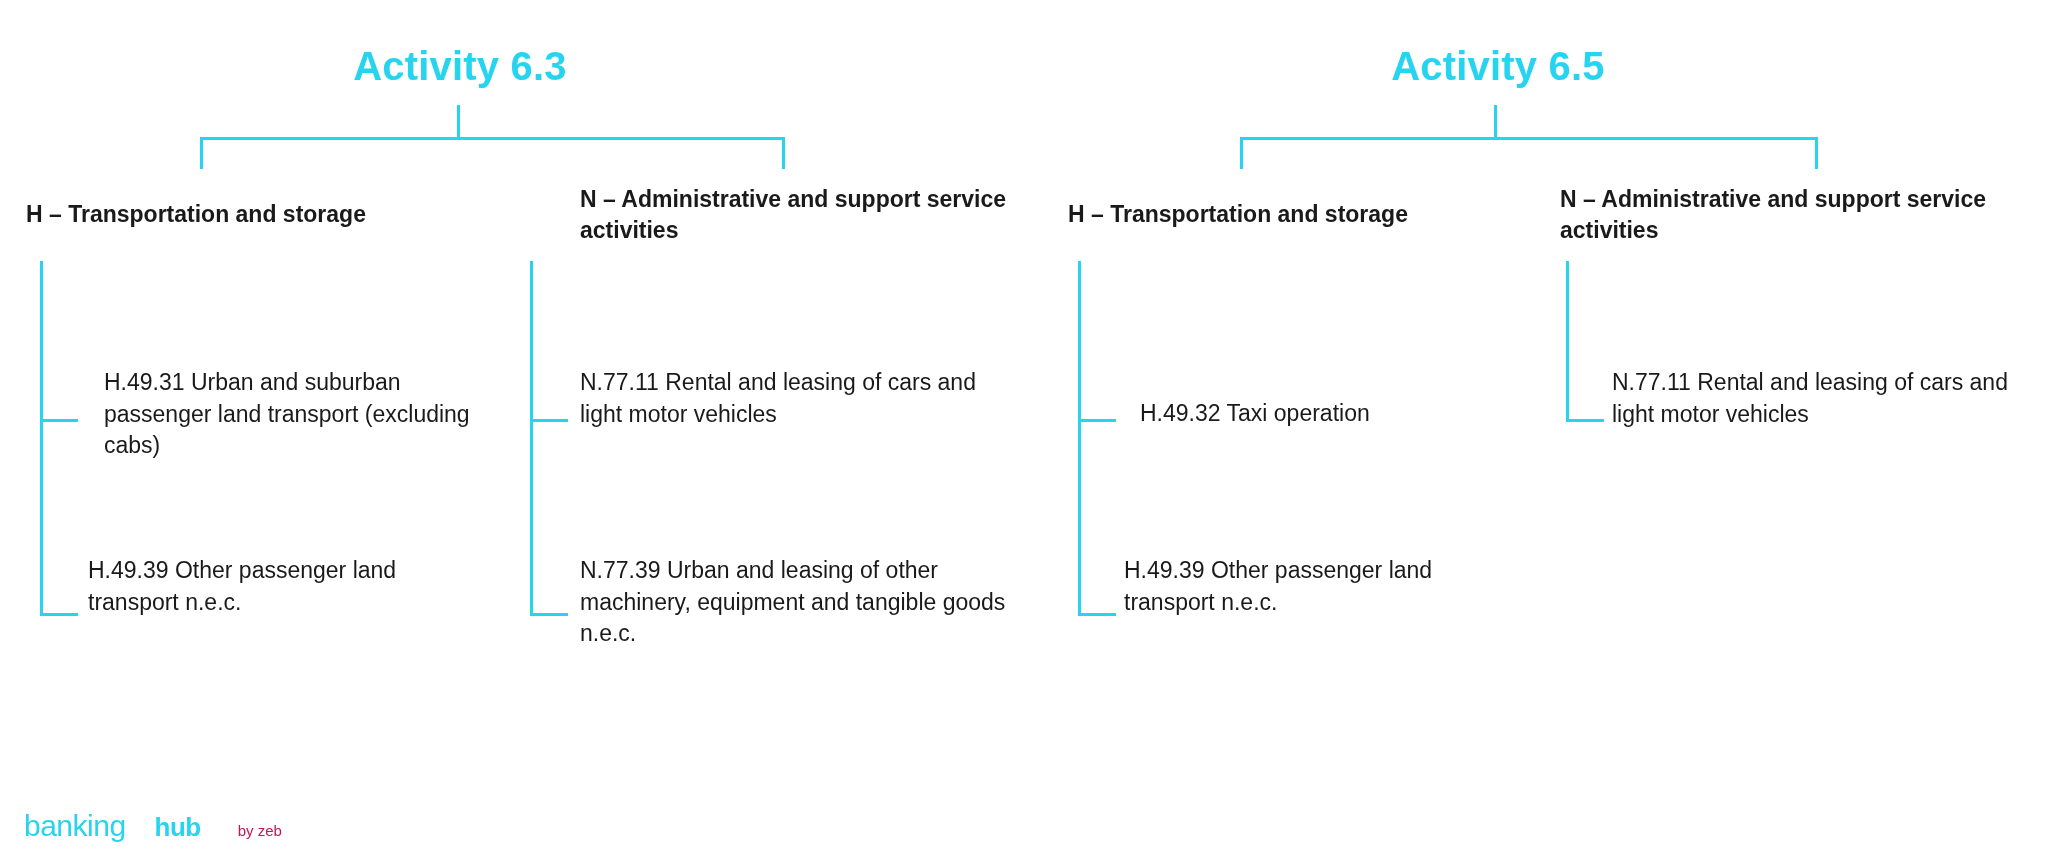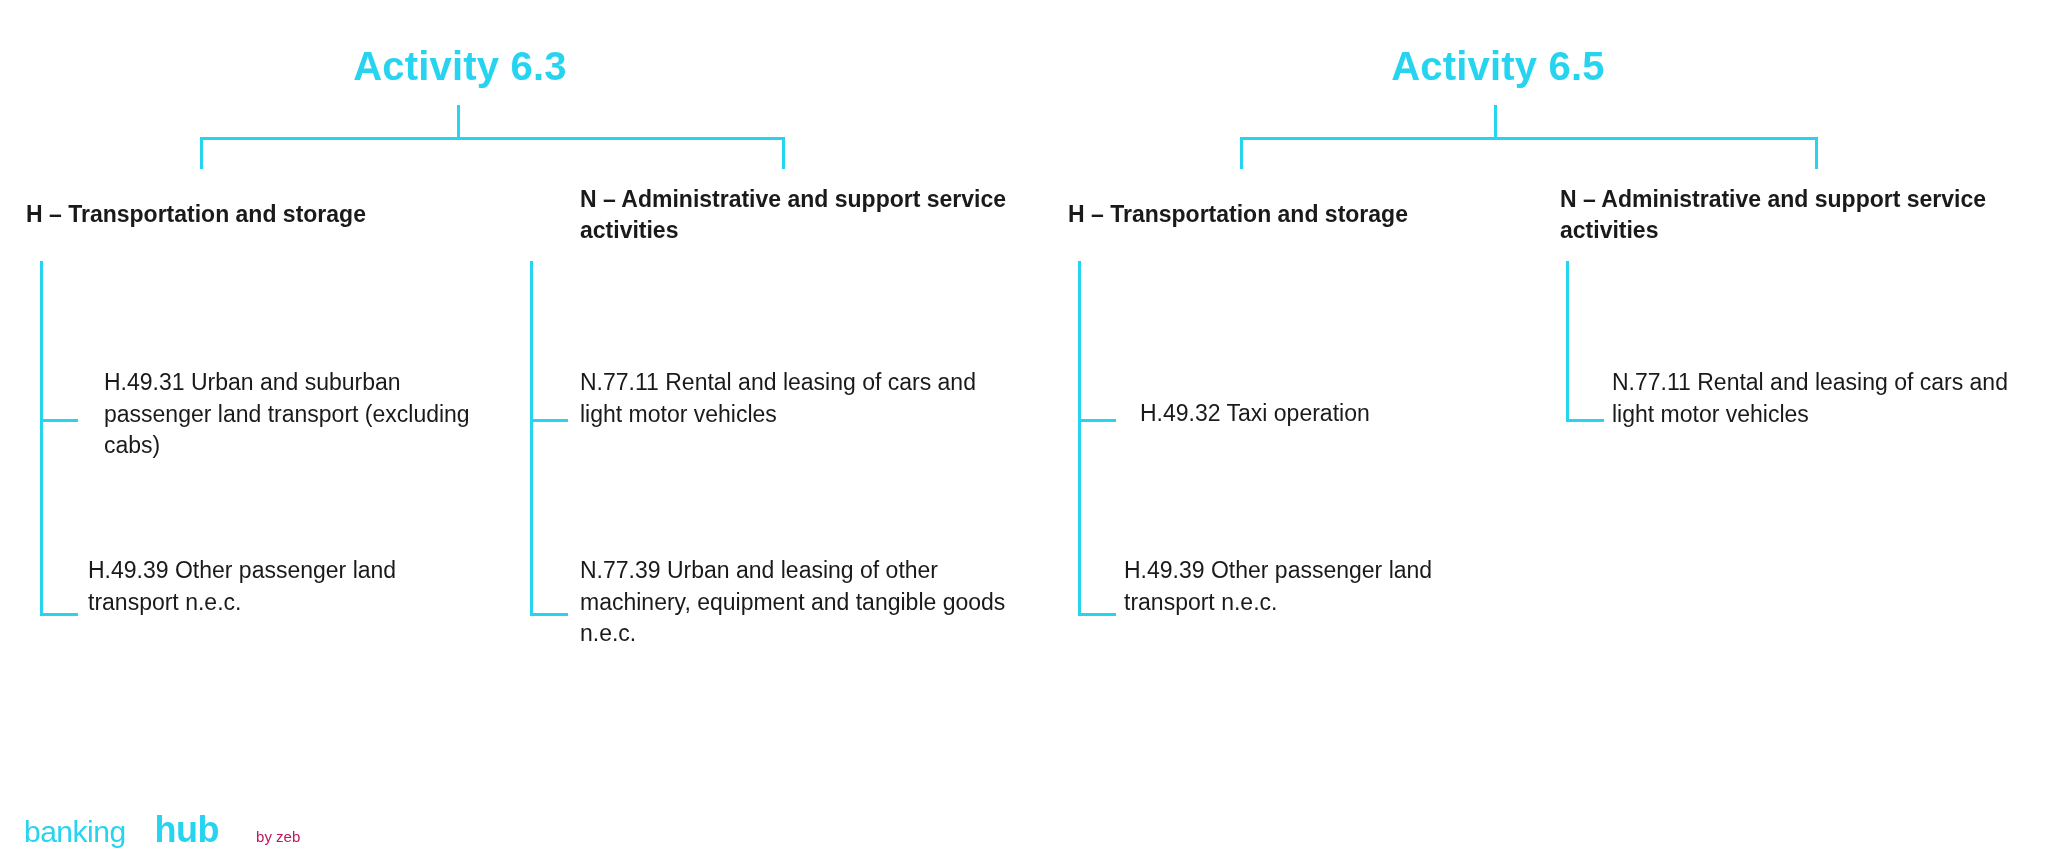--- a/index.html
+++ b/index.html
@@ -89,21 +89,21 @@
     white-space: nowrap;
     gap: 29px;
   }
   .logo-banking {
     font-size: 30px;
     font-weight: 400;
     color: #27D4F0;
     letter-spacing: -0.5px;
   }
   .logo-hub {
-    font-size: 36px;
+    font-size: 26px;
     font-weight: 700;
     color: #27D4F0;
     letter-spacing: -0.5px;
   }
   .logo-by {
     font-size: 15px;
     font-weight: 400;
     color: #be185d;
     margin-left: 8px;
   }

